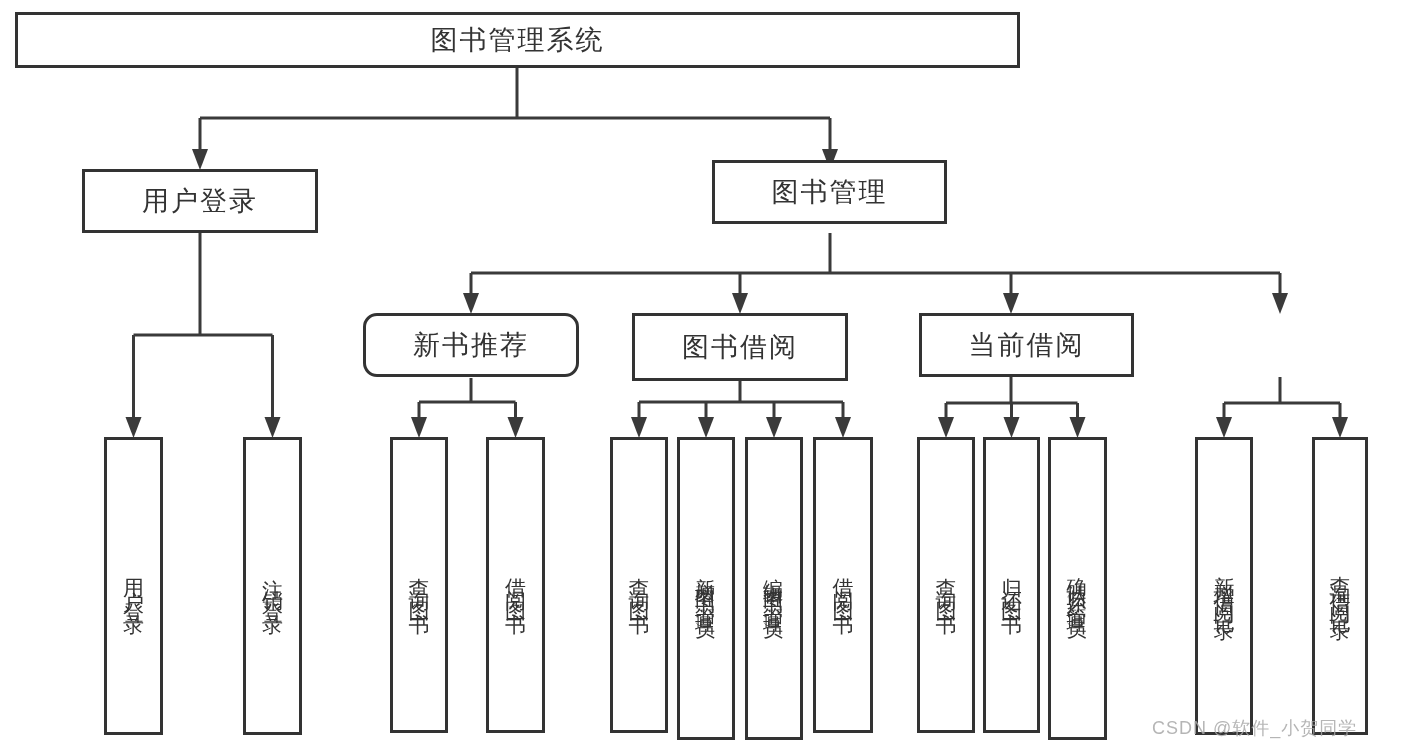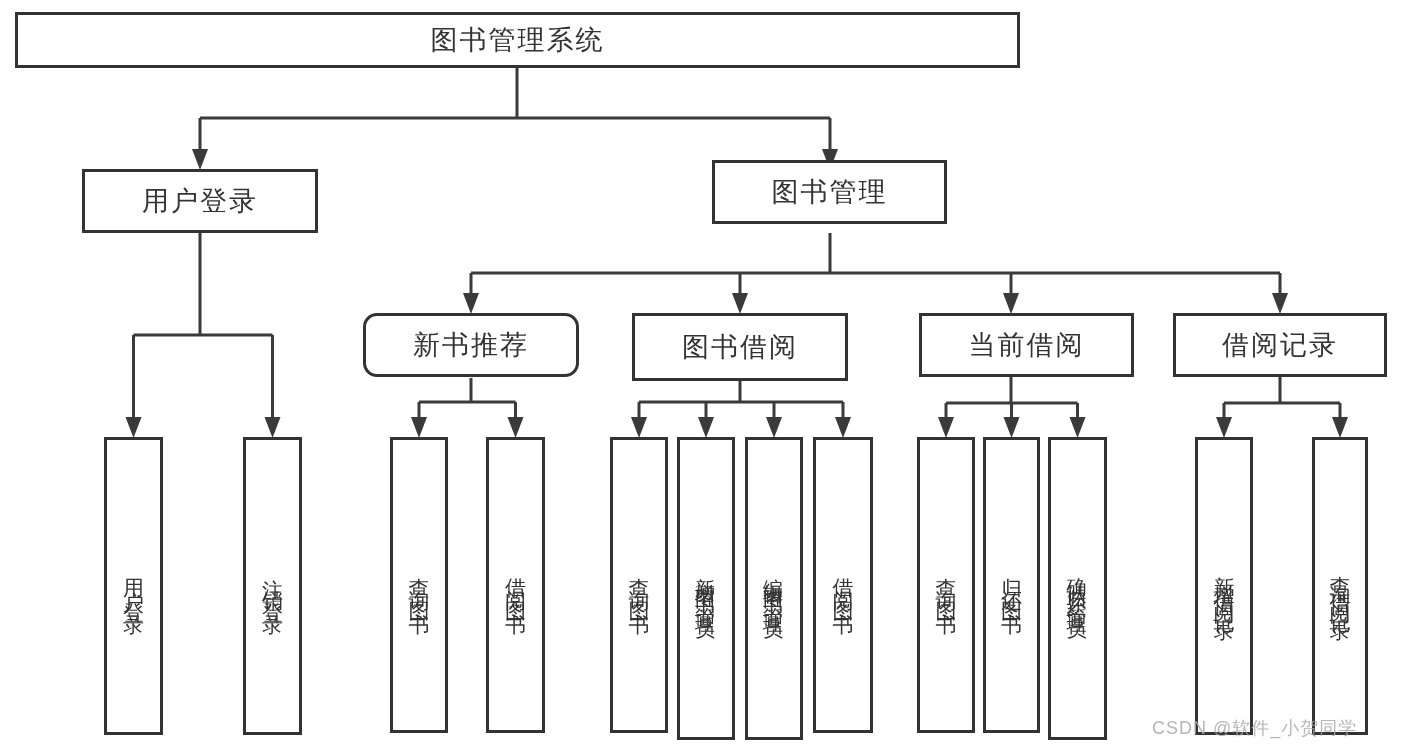--- a/index.html
+++ b/index.html
@@ -85,21 +85,20 @@
   </svg>
 
   <div class="box" style="left:15px;top:12px;width:1005px;height:56px;">图书管理系统</div>
 
   <div class="box" style="left:82px;top:169px;width:236px;height:64px;">用户登录</div>
   <div class="box" style="left:712px;top:160px;width:235px;height:64px;">图书管理</div>
 
   <div class="box" style="left:363px;top:313px;width:216px;height:64px;border-radius:14px;">新书推荐</div>
   <div class="box" style="left:632px;top:313px;width:216px;height:68px;">图书借阅</div>
   <div class="box" style="left:903px;top:313px;width:215px;height:64px;margin-left:16px;">当前借阅</div>
-  <div class="box" style="left:1173px;top:313px;width:214px;height:64px;">借阅记录</div>
 
   <div class="leaf ls-wide" style="left:104px;top:437px;width:59px;height:298px;">用户登录</div>
   <div class="leaf ls-wide" style="left:243px;top:437px;width:59px;height:298px;">注销登录</div>
 
   <div class="leaf ls-wide" style="left:390px;top:437px;width:58px;height:296px;">查询图书</div>
   <div class="leaf ls-wide" style="left:486px;top:437px;width:59px;height:296px;">借阅图书</div>
 
   <div class="leaf ls-wide" style="left:610px;top:437px;width:58px;height:296px;">查询图书</div>
   <div class="leaf ls-tight" style="left:677px;top:437px;width:58px;height:303px;">新增图书（管理员）</div>
   <div class="leaf ls-tight" style="left:745px;top:437px;width:58px;height:303px;">编辑图书（管理员）</div>

